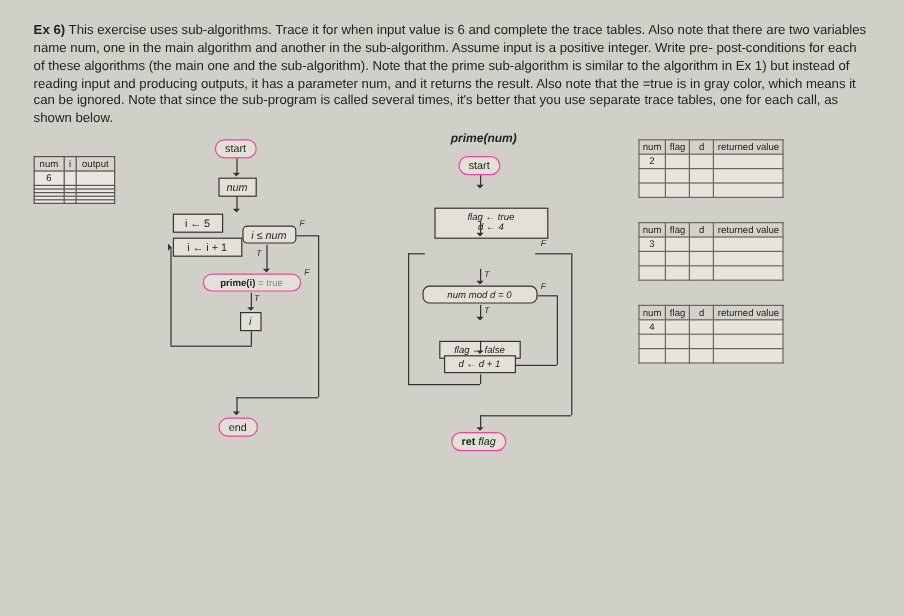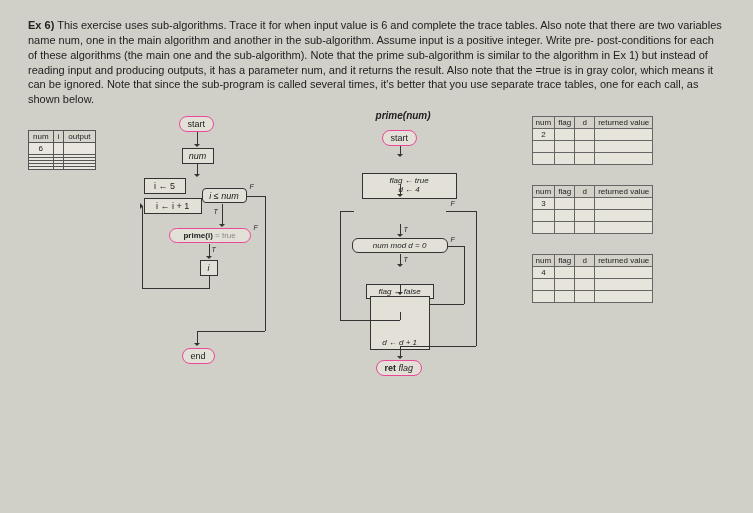--- a/index.html
+++ b/index.html
@@ -171,21 +171,21 @@
     <div class="flow-label tiny" style="left:347px; top:120px;">F</div>
     <div class="flow-label tiny" style="left:300px; top:140px;">T</div>
     <div class="arrow v" style="left:296px; top:138px; height:12px;"></div>
       <div class="arr-head d" style="left:293px; top:148px;"></div>
     <div class="flow-box" style="left:262px; top:152px; width:68px;margin-top:16px;">
       <span style="font-style:italic; font-size:8px;">flag ← false</span>
     </div>
     <div class="arrow v" style="left:296px; top:168px; height:10px;"></div>
       <div class="arr-head d" style="left:293px; top:176px;"></div>
     <div class="flow-box" style="left:266px; top:180px; width:60px;">
-      <span style="font-style:italic; font-size:8px;margin-top:39px;">d ← d + 1</span>
+      <span style="font-style:italic; font-size:8px;">d ← d + 1</span>
     </div>
 
     <div class="arrow v" style="left:296px; top:196px; height:8px;"></div>
     <div class="arrow h" style="left:236px; top:204px; width:60px;"></div>
     <div class="arrow v" style="left:236px; top:95px; height:109px;"></div>
     <div class="arrow h" style="left:236px; top:95px; width:14px;"></div>
 
     <div class="arrow h" style="left:344px; top:130px; width:16px;"></div>
     <div class="arrow v" style="left:360px; top:130px; height:58px;"></div>
     <div class="arrow h" style="left:326px; top:188px; width:34px;"></div>

